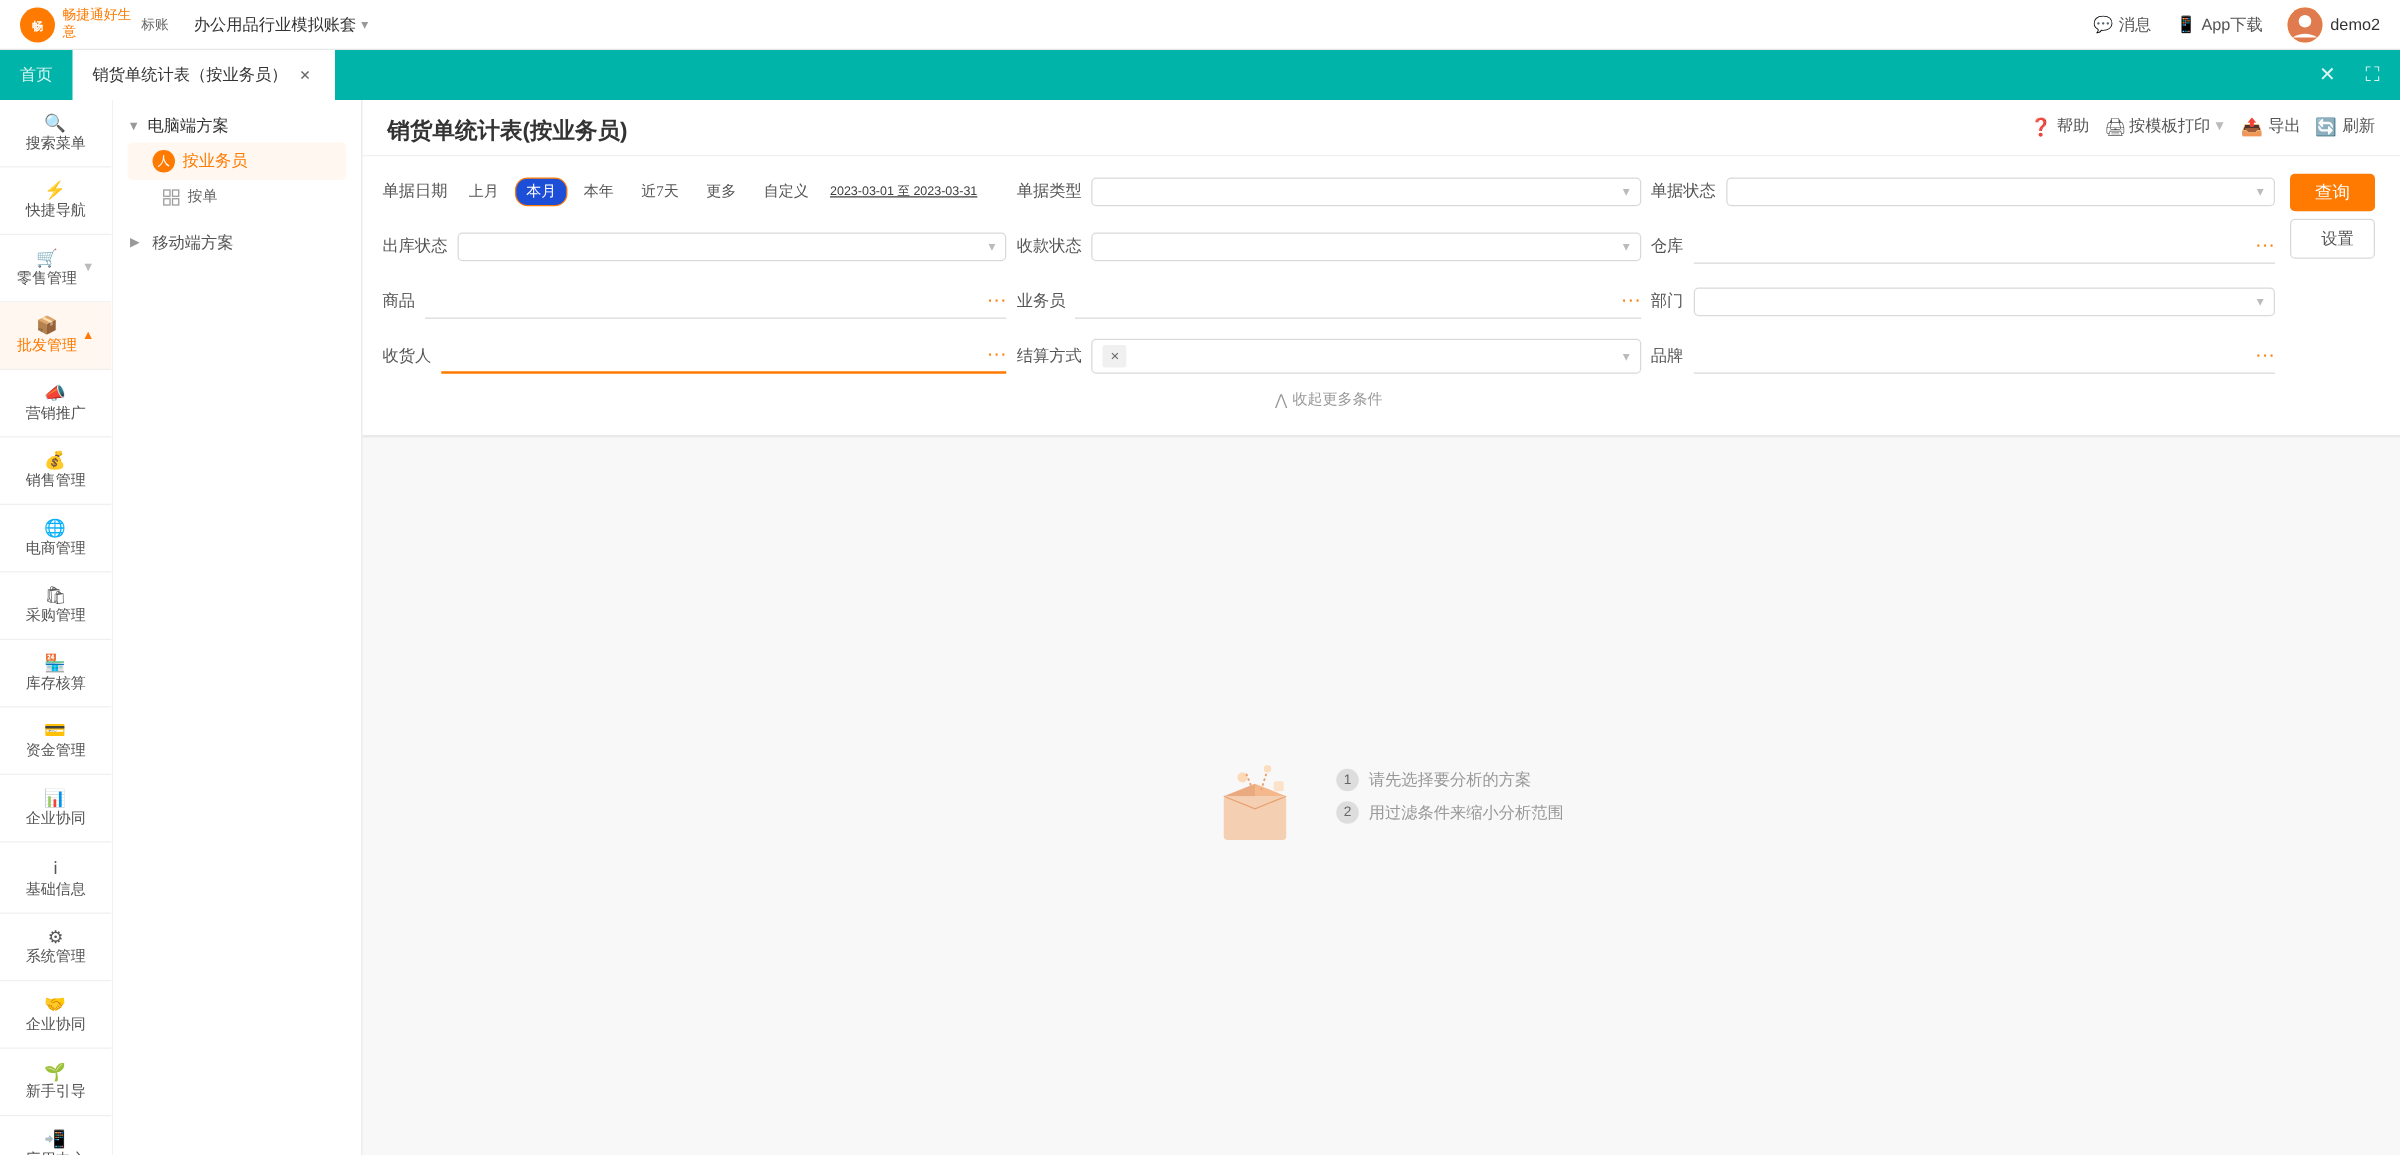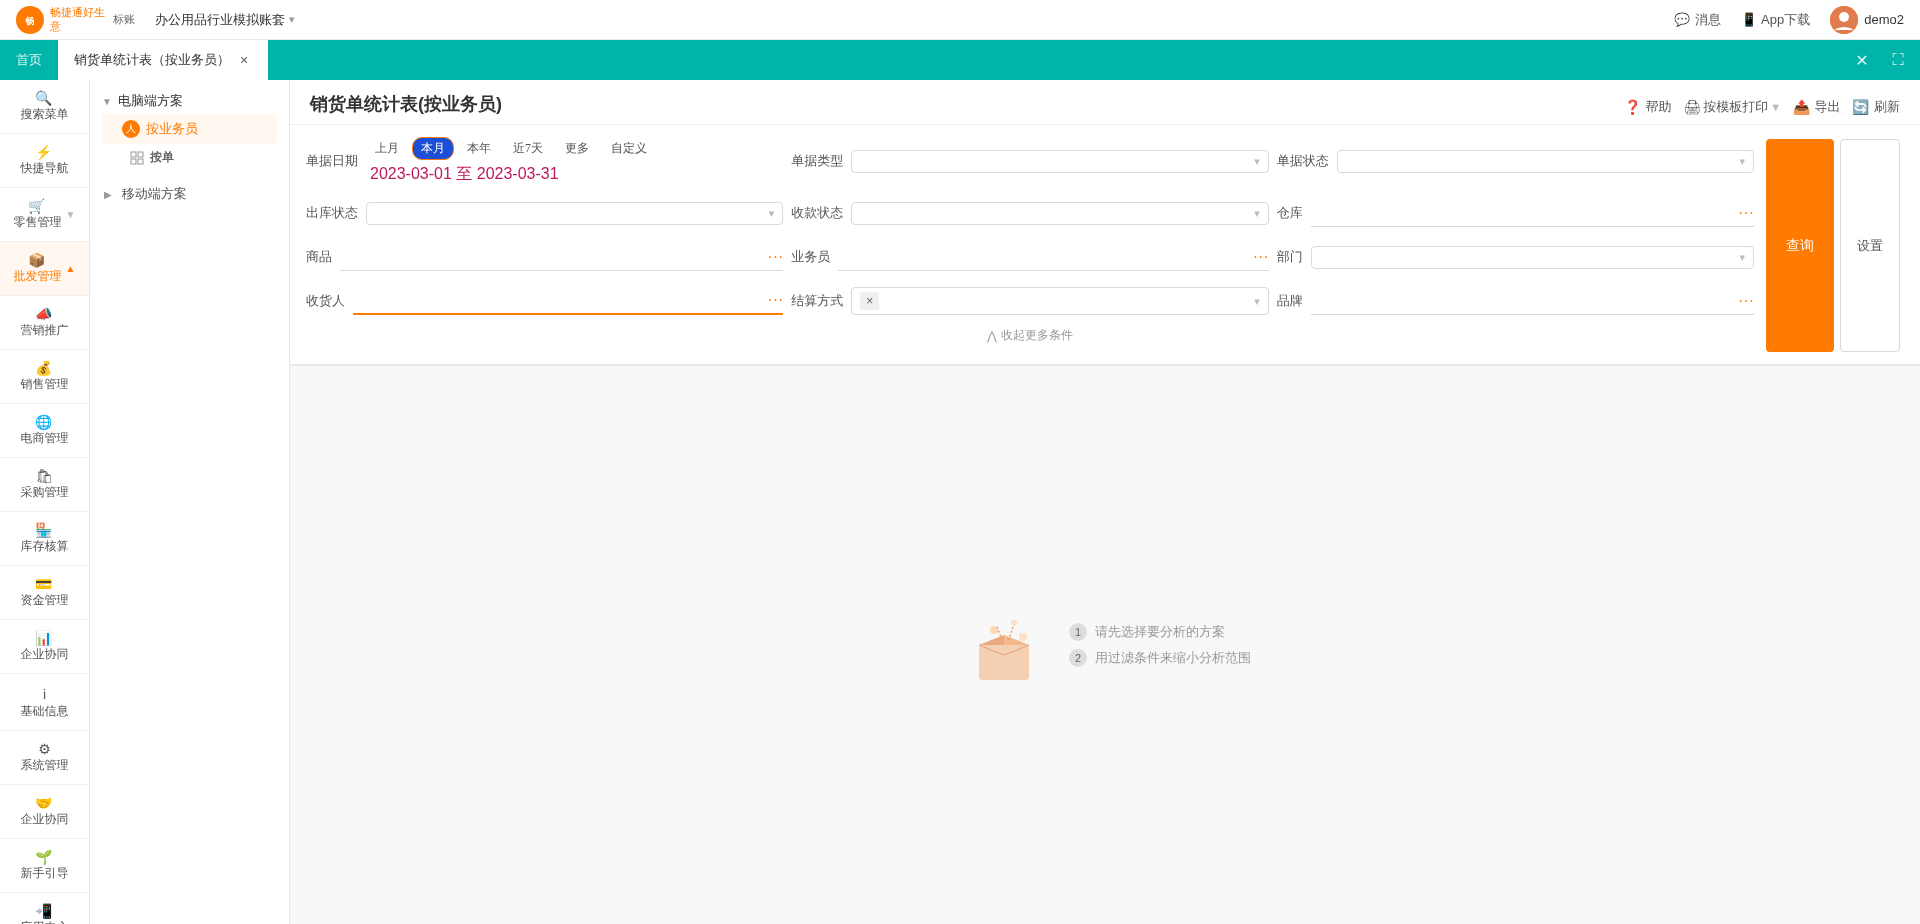--- a/index.html
+++ b/index.html
@@ -252,21 +252,20 @@
     }
     .scheme-sub-item {
       display: flex;
       align-items: center;
       gap: 6px;
       padding: 5px 28px;
       cursor: pointer;
       font-size: 12px;
       color: #666;
       border-radius: 4px;
-      font-weight: bold;
     }
     .scheme-mobile {
       display: flex;
       align-items: center;
       gap: 6px;
       padding: 6px 12px;
       cursor: pointer;
       font-size: 13px;
       color: #555;
     }
@@ -278,21 +277,21 @@
       display: flex;
       flex-direction: column;
       overflow: hidden;
     }
 
     
     .page-title-bar {
       background: #fff;
       padding: 12px 20px 8px;
       display: flex;
-      align-items: flex-end;
+      align-items: flex-start;
       justify-content: space-between;
       border-bottom: 1px solid #f0f0f0;
       flex-shrink: 0;
     }
     .page-title {
       font-size: 18px;
       font-weight: 600;
       color: #333;
     }
     .page-actions {
@@ -317,23 +316,24 @@
       border: 1px solid transparent;
       font-family: Liberation Serif, serif;
     }
     .date-tab.active {
       background: #1d4ed8;
       color: white;
       border-color: #ff7a00;
       border-radius: 10px;
     }
     .date-range {
-      font-size: 16px;
-      color: #be185d;
+      font-size: 10px;
+      color: #404040;
       margin-left: 4px;
+      text-decoration: underline;
     }
     .collapse-btn {
       display: flex;
       align-items: center;
       justify-content: center;
       gap: 4px;
       color: #999;
       cursor: pointer;
       font-size: 12px;
       padding: 4px 12px;
@@ -785,21 +785,21 @@
             </div>
 
             <div class="collapse-row">
               <div class="collapse-btn">
                 <span>⋀</span>
                 <span>收起更多条件</span>
               </div>
             </div>
           </div>
 
-          <div class="action-buttons" style="margin-left:12px;display:flex;flex-direction:row;gap:6px;justify-content:flex-start;padding-top:2px;">
+          <div class="action-buttons" style="margin-left:12px;display:flex;flex-direction:column;gap:6px;justify-content:flex-start;padding-top:2px;">
             <button class="btn-primary">查询</button>
             <button class="btn-default">设置</button>
           </div>
         </div>
       </div>
 
       <div class="empty-state">
         <div class="empty-state-content">
 
           <div class="empty-illustration">

